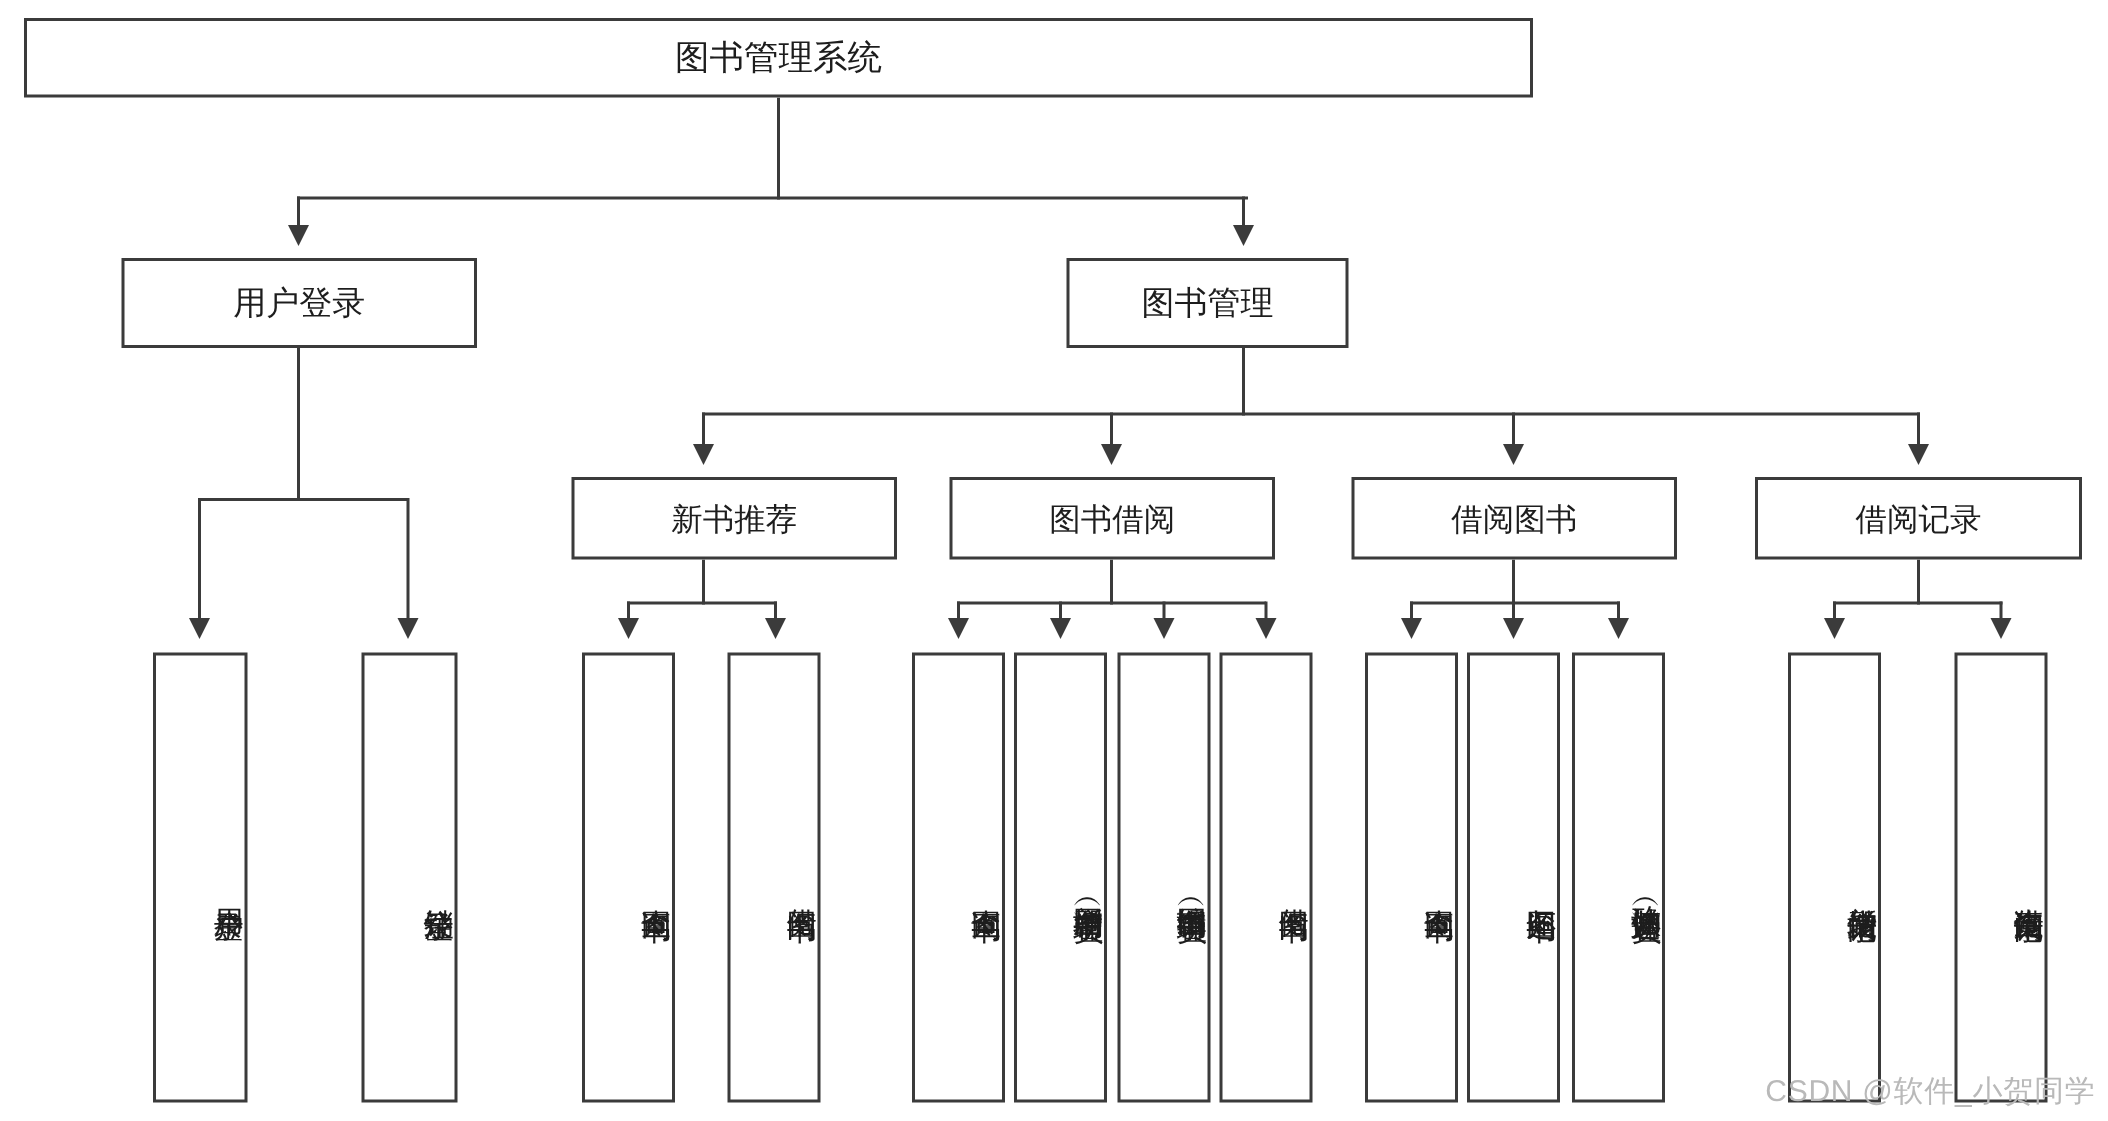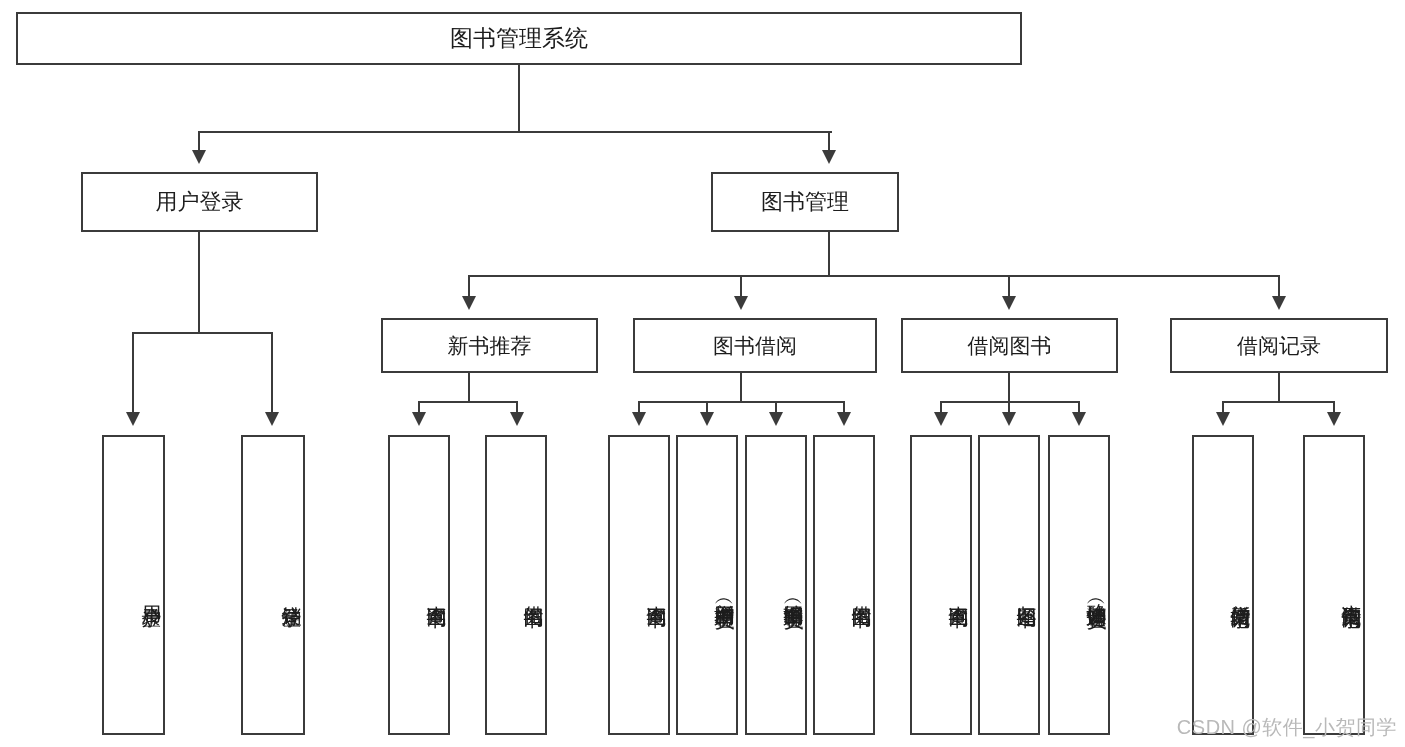--- a/index.html
+++ b/index.html
@@ -111,21 +111,21 @@
   <div class="vline" style="left:740px;top:275px;width:2px;height:24px;"></div>
   <div class="arrow" style="left:734px;top:296px;"></div>
   <div class="vline" style="left:1008px;top:275px;width:2px;height:24px;"></div>
   <div class="arrow" style="left:1002px;top:296px;"></div>
   <div class="vline" style="left:1278px;top:275px;width:2px;height:24px;"></div>
   <div class="arrow" style="left:1272px;top:296px;"></div>
 
   <div class="node lvl3" style="left:361px;top:318px;width:217px;height:55px;margin-left:20px;">
     <span class="lbl">新书推荐</span>
   </div>
-  <div class="node lvl3" style="left:633px;top:318px;width:244px;height:55px;">
+  <div class="node lvl3" style="left:633px;top:318px;width:217px;height:55px;">
     <span class="lbl">图书借阅</span>
   </div>
   <div class="node lvl3" style="left:901px;top:318px;width:217px;height:55px;">
     <span class="lbl">借阅图书</span>
   </div>
   <div class="node lvl3" style="left:1170px;top:318px;width:218px;height:55px;">
     <span class="lbl">借阅记录</span>
   </div>
 
   <div class="vline" style="left:468px;top:373px;width:2px;height:30px;"></div>

